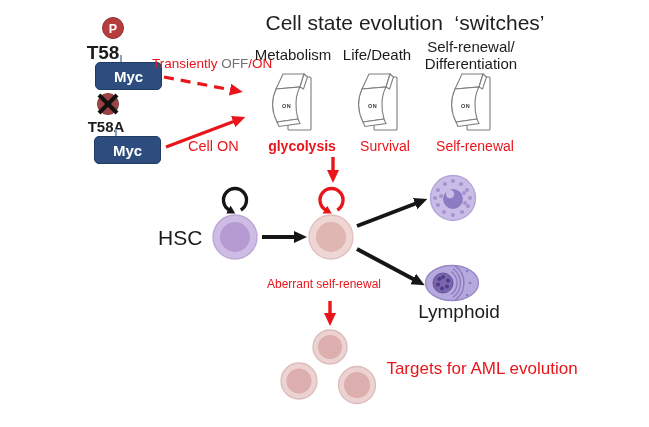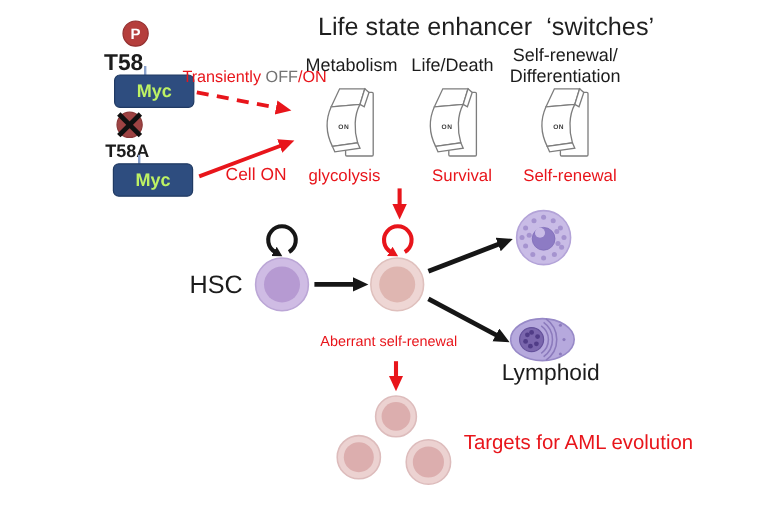--- a/index.html
+++ b/index.html
@@ -9,21 +9,21 @@
   .lbl{position:absolute;white-space:nowrap;line-height:1.15;}
   .ctr{transform:translateX(-50%);}
   .red-text{color:#e8151b;}
   .blue-text{color:#737373;}
   .bold{font-weight:bold;}
   .title{font-size:21px;white-space:pre;color:#1f1f1f;}
   .domain{font-size:15px;text-align:center;white-space:pre-line;}
   .output{font-size:14px;}
   .myc-box{position:absolute;width:65px;height:26px;background:#2e4d7f;border:1px solid #203a63;
            border-radius:5px;display:flex;align-items:center;justify-content:center;
-           color:#bef264;font-weight:bold;font-size:15px;}
+           color:#ffffff;font-weight:bold;font-size:15px;}
   .tick{position:absolute;width:2px;height:8px;background:#8aa2cc;}
 </style>
 </head>
 <body>
 
 <div class="canvas">
 
   <svg class="layer" width="649" height="427" viewBox="0 0 649 427">
     <defs>
       <marker id="mr" markerUnits="userSpaceOnUse" markerWidth="16" markerHeight="14" refX="2" refY="6" orient="auto">
@@ -150,21 +150,21 @@
       <circle cx="357" cy="385" r="13" fill="#dcaeae"></circle>
     </g>
 
     <path d="M262,237 L296,237" stroke="#161616" stroke-width="4" fill="none" marker-end="url(#mb)"></path>
     <path d="M357,226 L417,203" stroke="#161616" stroke-width="4" fill="none" marker-end="url(#mb)"></path>
     <path d="M357,249 L415,280" stroke="#161616" stroke-width="4" fill="none" marker-end="url(#mb)"></path>
 
     <path d="M330,301 L330,315" stroke="#e8151b" stroke-width="3.4" fill="none" marker-end="url(#mr)"></path>
   </svg>
 
-  <div class="lbl ctr title" style="left:405px;top:11px;">Life state enhancer  ‘switches’</div>
+  <div class="lbl ctr title" style="left:405px;top:11px;">Cell state evolution  ‘switches’</div>
 
   <div class="lbl ctr bold" style="left:103px;top:42px;font-size:19px;">T58</div>
   <div class="tick" style="left:120px;top:55px;"></div>
   <div class="myc-box" style="left:95px;top:62px;">
     <span>Myc</span>
   </div>
 
   <div class="lbl" style="left:152px;top:56px;font-size:13.5px;">
     <span class="red-text">Transiently </span><span class="blue-text">OFF</span><span class="red-text">/ON</span>
   </div>
@@ -175,21 +175,21 @@
     <span>Myc</span>
   </div>
 
   <div class="lbl red-text" style="left:188px;top:138px;font-size:14.5px;">Cell ON</div>
 
   <div class="lbl ctr domain" style="left:293px;top:46px;">Metabolism</div>
   <div class="lbl ctr domain" style="left:377px;top:46px;">Life/Death</div>
   <div class="lbl ctr domain" style="left:471px;top:38px;white-space:pre-line;">Self-renewal/
 Differentiation</div>
 
-  <div class="lbl ctr red-text output" style="left:287px;top:138px;">glycolysis</div>
+  <div class="lbl ctr red-text output" style="left:302px;top:138px;font-weight:bold;">glycolysis</div>
   <div class="lbl ctr red-text output" style="left:385px;top:138px;">Survival</div>
   <div class="lbl ctr red-text output" style="left:475px;top:138px;">Self-renewal</div>
 
   <div class="lbl" style="left:158px;top:226px;font-size:21px;">HSC</div>
   <div class="lbl ctr red-text" style="left:324px;top:278px;font-size:12px;">Aberrant self-renewal</div>
   <div class="lbl ctr" style="left:459px;top:301px;font-size:19px;">Lymphoid</div>
   <div class="lbl ctr red-text" style="left:482px;top:359px;font-size:17px;">Targets for AML evolution</div>
 
 </div>
 

